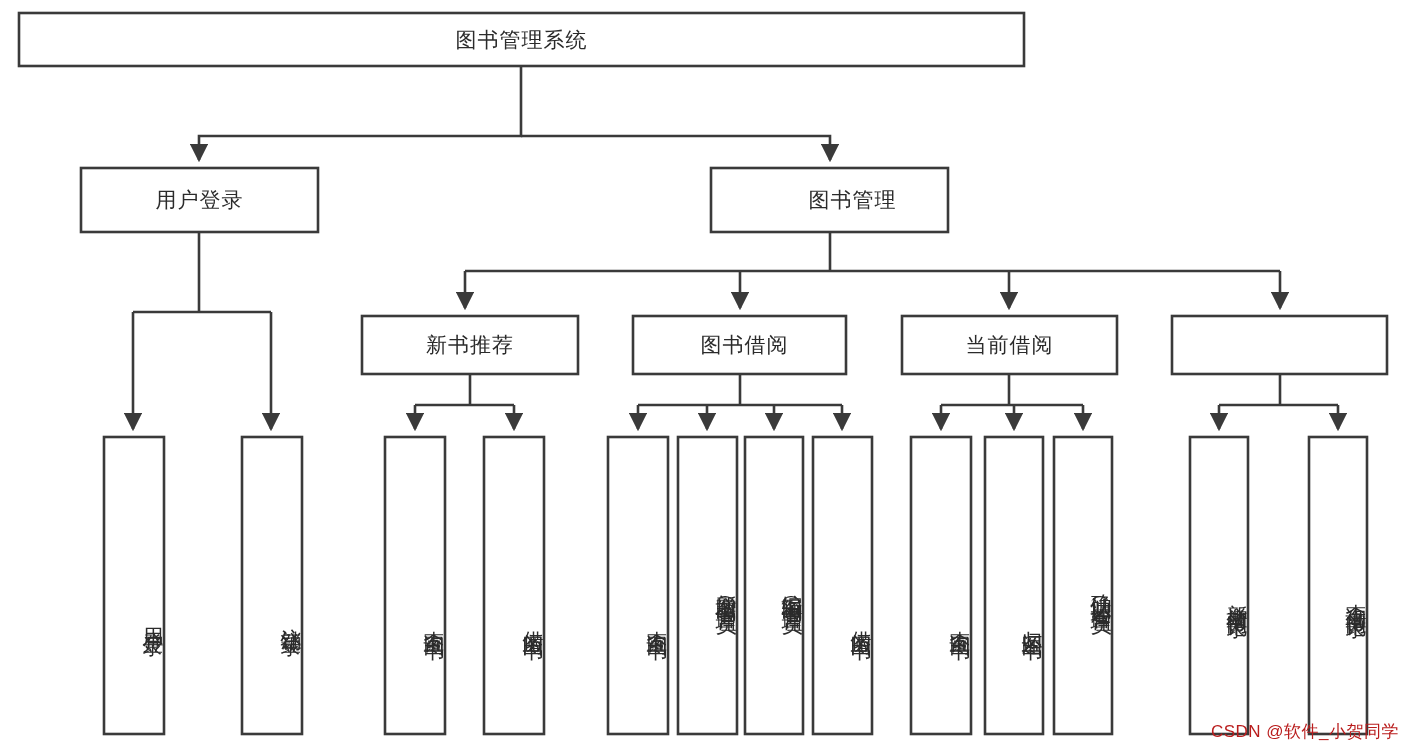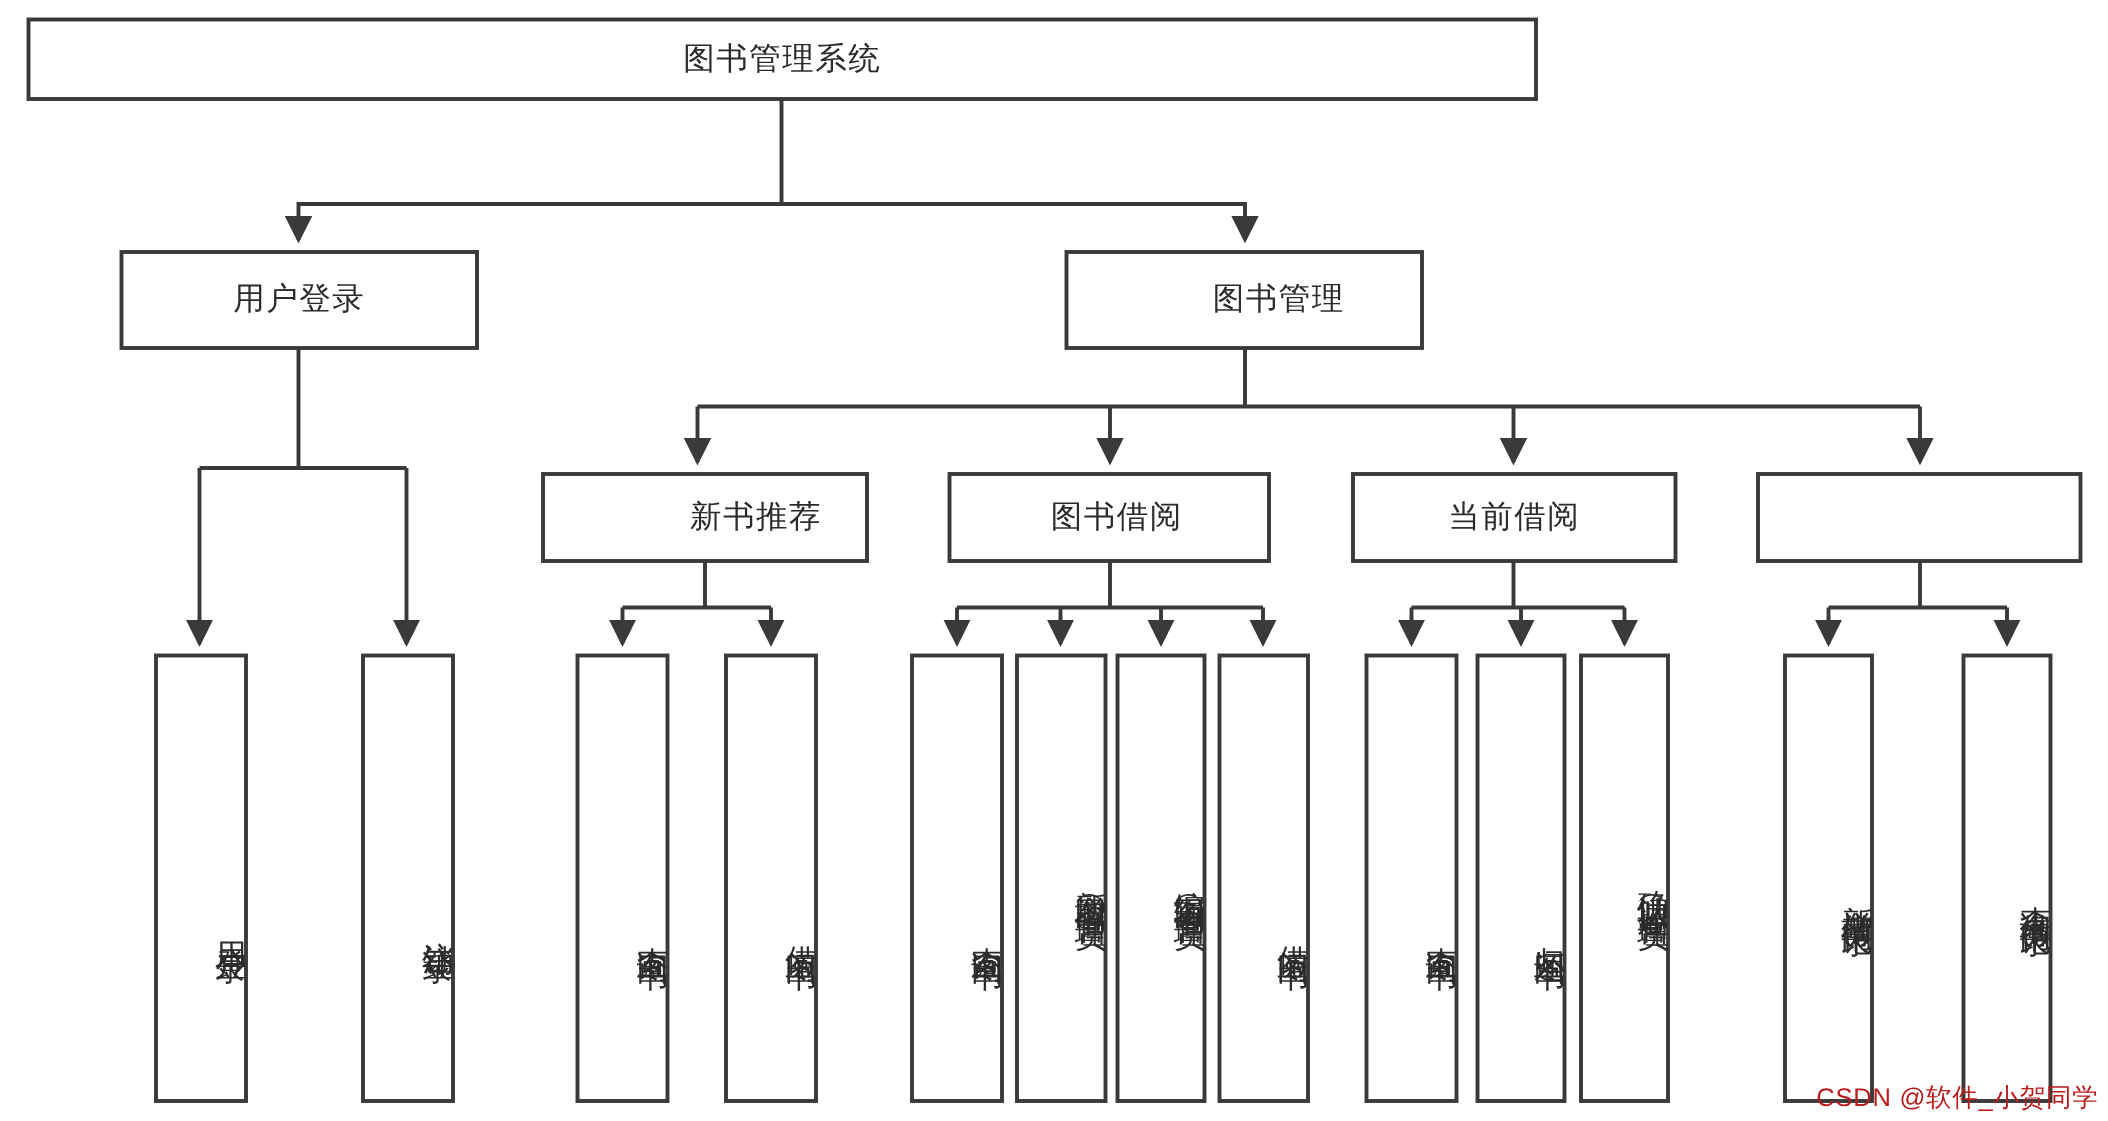--- a/index.html
+++ b/index.html
@@ -160,21 +160,21 @@
     <rect class="node-box" x="1054" y="437" width="58" height="297"></rect>
     <rect class="node-box" x="1190" y="437" width="58" height="297"></rect>
     <rect class="node-box" x="1309" y="437" width="58" height="297"></rect>
   </svg>
 
   <div class="node-label horizontal" style="left:19px; top:13px; width:1005px; height:53px;">图书管理系统</div>
 
   <div class="node-label horizontal" style="left:81px; top:168px; width:237px; height:64px;">用户登录</div>
   <div class="node-label horizontal" style="left:711px; top:168px; width:283px; height:64px;">图书管理</div>
 
-  <div class="node-label horizontal" style="left:362px; top:316px; width:216px; height:58px;margin-left:34px;">新书推荐</div>
+  <div class="node-label horizontal" style="left:362px; top:316px; width:216px; height:58px;">新书推荐</div>
   <div class="node-label horizontal" style="left:633px; top:316px; width:187px; height:58px;padding-left:36px;">图书借阅</div>
   <div class="node-label horizontal" style="left:902px; top:316px; width:215px; height:58px;">当前借阅</div>
 
   <div class="node-label vertical" style="left:104px; top:493px; width:60px; height:241px;">用户登录</div>
   <div class="node-label vertical" style="left:242px; top:493px; width:60px; height:241px;">注销登录</div>
   <div class="node-label vertical" style="left:385px; top:499px; width:60px; height:235px;">查询图书</div>
   <div class="node-label vertical" style="left:484px; top:499px; width:60px; height:235px;">借阅图书</div>
   <div class="node-label vertical" style="left:608px; top:499px; width:60px; height:235px;">查询图书</div>
   <div class="node-label vertical" style="left:678px; top:441px; width:59px; height:293px;">新增图书（管理员）</div>
   <div class="node-label vertical" style="left:745px; top:441px; width:58px; height:293px;">编辑图书（管理员）</div>

